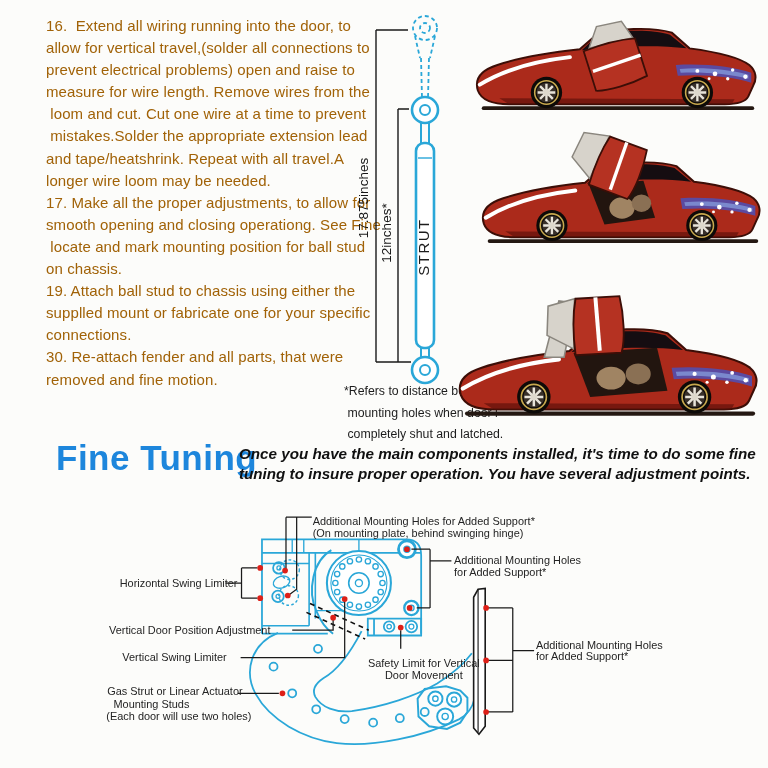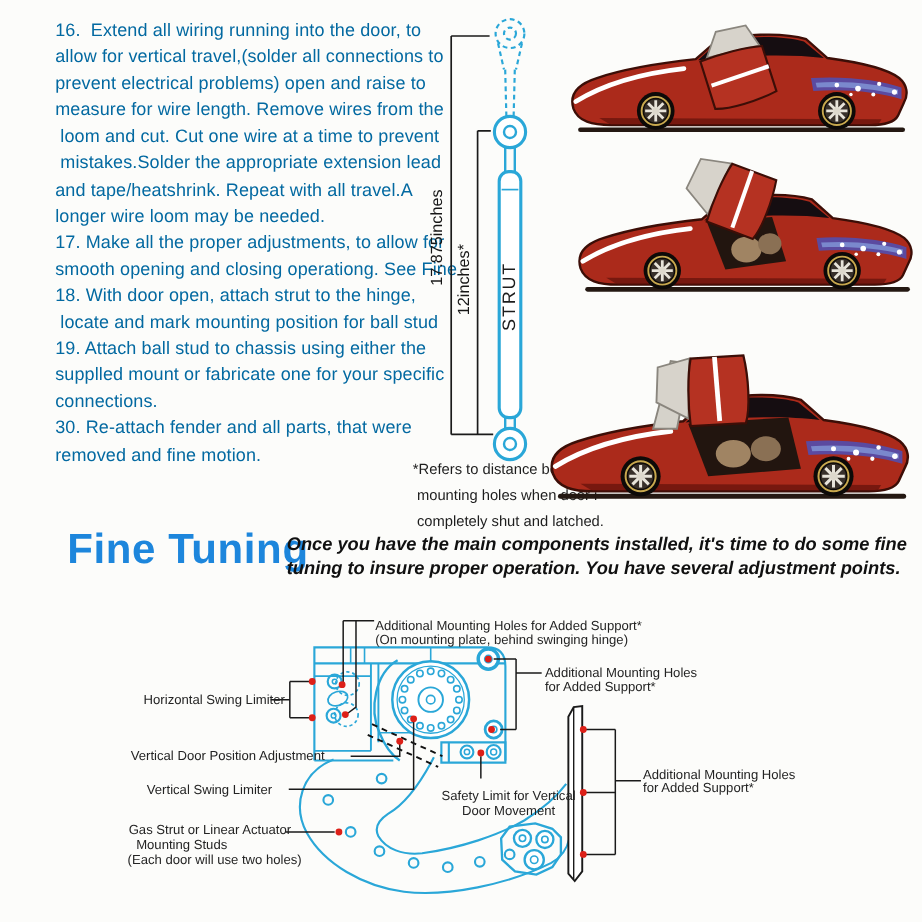--- a/index.html
+++ b/index.html
@@ -5,21 +5,21 @@
   html,body{margin:0;padding:0;}
   body{
     width:768px;height:768px;position:relative;overflow:hidden;
     background:#fcfcfa;
     font-family:"Liberation Sans","DejaVu Sans",sans-serif;
     color:#1b1b1b;
   }
   .abs{position:absolute;}
   
   #instructions{left:46px;top:15px;width:310px;font-size:15px;line-height:22.1px;
-    color:#0369a1;letter-spacing:.1px;}
+    color:#a16207;letter-spacing:.1px;}
   #instructions div{white-space:pre;}
   
   #strut-footnote{left:344px;top:381px;width:150px;font-size:12.3px;line-height:21.5px;color:#1d1d1d;}
   #strut-footnote div{white-space:pre;}
   
   #fine-tuning-heading{left:56px;top:438px;font-size:35px;font-weight:bold;color:#1d86dc;letter-spacing:.5px;}
   #fine-tuning-intro{left:239px;top:444px;width:510px;font-size:15.2px;font-weight:bold;font-style:italic;
     line-height:19.6px;color:#101010;}
   #fine-tuning-intro div{white-space:pre;}
   svg{position:absolute;overflow:visible;}
@@ -33,22 +33,22 @@
     <div>16.  Extend all wiring running into the door, to</div>
     <div>allow for vertical travel,(solder all connections to</div>
     <div>prevent electrical problems) open and raise to</div>
     <div>measure for wire length. Remove wires from the</div>
     <div> loom and cut. Cut one wire at a time to prevent</div>
     <div> mistakes.Solder the appropriate extension lead</div>
     <div>and tape/heatshrink. Repeat with all travel.A</div>
     <div>longer wire loom may be needed.</div>
     <div>17. Make all the proper adjustments, to allow for</div>
     <div>smooth opening and closing operationg. See Fine</div>
-    <div>18. With door open, attach strut to the hinge,</div>
     <div> locate and mark mounting position for ball stud</div>
+    <div>on chassis.</div>
     <div>19. Attach ball stud to chassis using either the</div>
     <div>supplled mount or fabricate one for your specific</div>
     <div>connections.</div>
     <div>30. Re-attach fender and all parts, that were</div>
     <div>removed and fine motion.</div>
   </div>
 
 <svg class="abs" style="left:338px;top:8px;" width="150" height="430" viewBox="338 8 150 430">
   <g stroke="#2aa7d8" fill="none" stroke-width="2.2">
 

